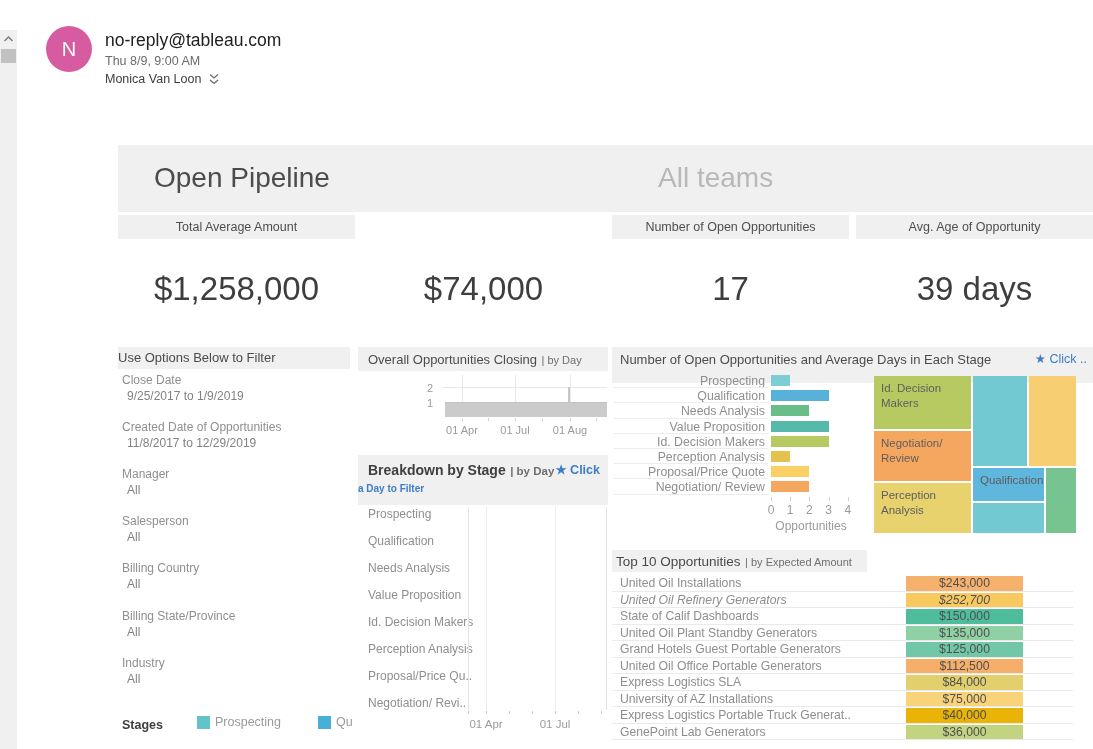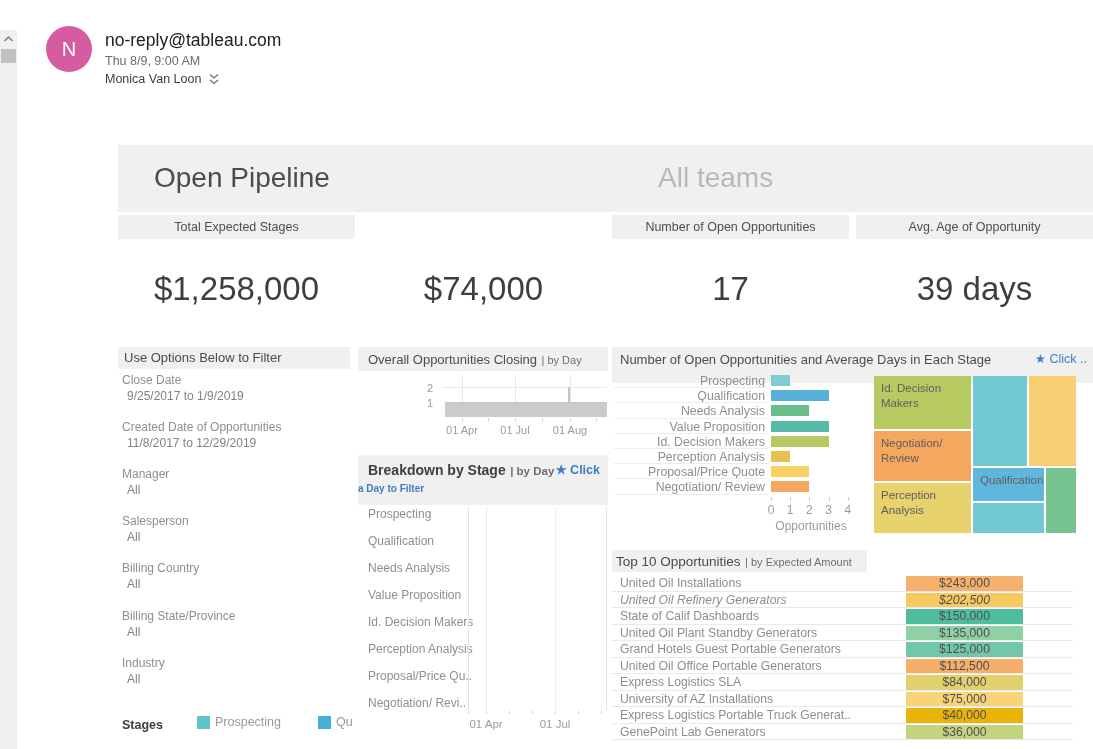--- a/index.html
+++ b/index.html
@@ -33,21 +33,21 @@
              line-height:24px; font-size:12.5px; color:#4e4e4e; position:absolute; }
   .kpi-val { left:0; top:24px; right:0; bottom:0; position:absolute; display:flex;
              align-items:center; justify-content:center; font-size:33px; color:#3e3e3e; }
 
   .panel { top:202px; height:402px; overflow:hidden; }
   #panel-left  { left:0;  width:234px; }
   #panel-mid   { left:240px; width:250px; }
   #panel-right { left:494px; width:481px; }
 
   #filters-hdr { left:0; top:0; width:232px; height:22px; line-height:22px;
-                 padding-left:6px; font-size:13px; color:#4a4a4a; }
+                 font-size:13px; color:#4a4a4a; }
   .f-label { font-size:12px; color:#8f8f8f; }
   .f-value { font-size:12px; color:#828282; padding-left:5px; margin-top:2px; }
 
   #legend-row { left:4px; top:368px; width:230px; height:18px; white-space:nowrap; overflow:hidden; }
   #legend-title { font-size:12.5px; color:#3f3f3f; font-weight:700; }
   .swatch { width:13px; height:13px; display:inline-block; vertical-align:-2px; }
   .legend-label { font-size:12.5px; color:#9a9a9a; }
 
   .sec-hdr-title { font-size:13px; color:#4c4c4c; }
   .sec-hdr-by { font-size:11px; color:#6e6e6e; }
@@ -105,21 +105,21 @@
 
   <div id="dash" class="abs">
 
     <div id="dash-titlebar" class="abs hdr-bg">
       <div id="dash-title" class="abs">Open Pipeline</div>
       <div id="dash-subtitle" class="abs">All teams</div>
     </div>
 
     <div id="kpi-row">
         <div class="abs kpi-card" style="left: 0px; width: 237px;">
-          <div class="kpi-hdr">Total Expected Stages</div>
+          <div class="kpi-hdr">Total Average Amount</div>
           <div class="kpi-val">$1,258,000</div>
         </div>
         <div class="abs kpi-card" style="left: 244px; width: 243px;">
           <div class="kpi-val">$74,000</div>
         </div>
         <div class="abs kpi-card" style="left: 494px; width: 237px;">
           <div class="kpi-hdr">Number of Open Opportunities</div>
           <div class="kpi-val">17</div>
         </div>
         <div class="abs kpi-card" style="left: 738px; width: 237px;">
@@ -306,21 +306,21 @@
         <span style="font-size:13.5px;color:#4a4a4a">Top 10 Opportunities</span>
         <span style="font-size:11px;color:#6e6e6e">| by Expected Amount</span>
       </div>
       <div id="top10-body">
           <div class="abs t10-row" style="top: 228px;">
             <span class="t10-name">United Oil Installations</span>
             <div class="t10-cell" style="background: rgb(246, 177, 109);">$243,000</div>
           </div>
           <div class="abs t10-row" style="top: 244.5px; font-style: italic;">
             <span class="t10-name">United Oil Refinery Generators</span>
-            <div class="t10-cell" style="background: rgb(248, 201, 95);">$202,500</div>
+            <div class="t10-cell" style="background: rgb(248, 201, 95);">$252,700</div>
           </div>
           <div class="abs t10-row" style="top: 261px;">
             <span class="t10-name">State of Calif Dashboards</span>
             <div class="t10-cell" style="background: rgb(77, 189, 156);">$150,000</div>
           </div>
           <div class="abs t10-row" style="top: 277.5px;">
             <span class="t10-name">United Oil Plant Standby Generators</span>
             <div class="t10-cell" style="background: rgb(143, 208, 164);">$135,000</div>
           </div>
           <div class="abs t10-row" style="top: 294px;">

